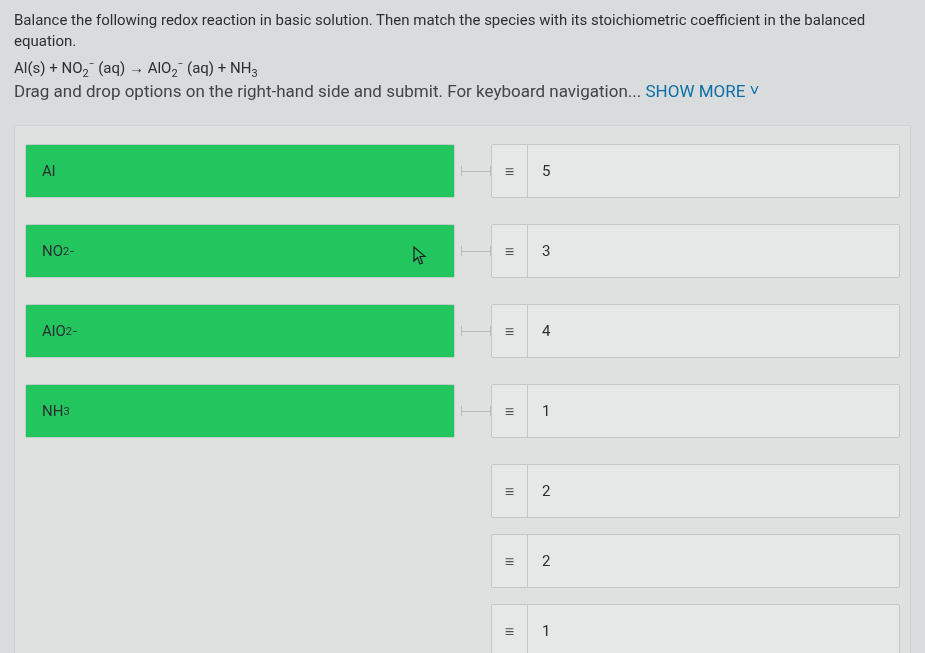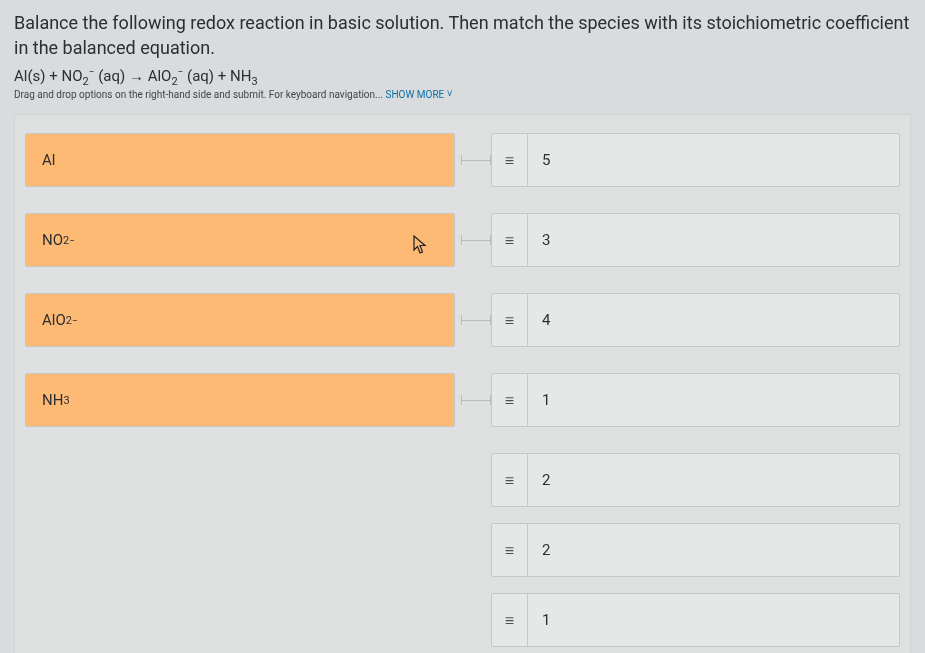--- a/index.html
+++ b/index.html
@@ -6,41 +6,41 @@
   body {
     font-family: -apple-system, "Segoe UI", Roboto, Helvetica, Arial, sans-serif;
     background: #d9dcdc;
     color: #2b2f33;
     width: 925px;
     height: 653px;
     overflow: hidden;
     padding: 10px 14px 0 14px;
     font-size: 14px;
   }
-  .question-text { font-size: 18px; line-height: 1.4; margin-bottom: 6px; }
+  .question-text { font-size: 15px; line-height: 1.4; margin-bottom: 6px; }
   .equation { font-size: 15px; margin-bottom: 1px; }
   .equation sub { font-size: 11px; vertical-align: sub; }
   .equation sup { font-size: 10px; vertical-align: super; }
-  .instructions { font-size: 10px; color: #404549; margin-bottom: 14px; }
+  .instructions { font-size: 17px; color: #404549; margin-bottom: 23px; }
   .show-more { color: #0d6ea8; cursor: pointer; }
   .chev { display:inline-block; transform: translateY(-1px); }
   .main-area {
     border: 1px solid #cfd3d5;
     background: #dfe1e1;
     padding: 18px 10px 0 10px;
     height: 560px;
     position: relative;
   }
   .cols { display: flex; }
   .left-col { width: 430px; margin-right: 6px; }
   .conn-col { width: 30px; display:flex; flex-direction:column; }
   .right-col { flex: 1; }
   .drop-box {
     height: 54px;
-    background: #fdba74;
+    background: #22c55e;
     border: 1px solid #c5c8ca;
     border-radius: 2px;
     display: flex;
     align-items: center;
     padding: 8px 16px;
     font-size: 15px;
     color: #2b2f33;
     margin-bottom: 26px;
   }
   .answer-box {

